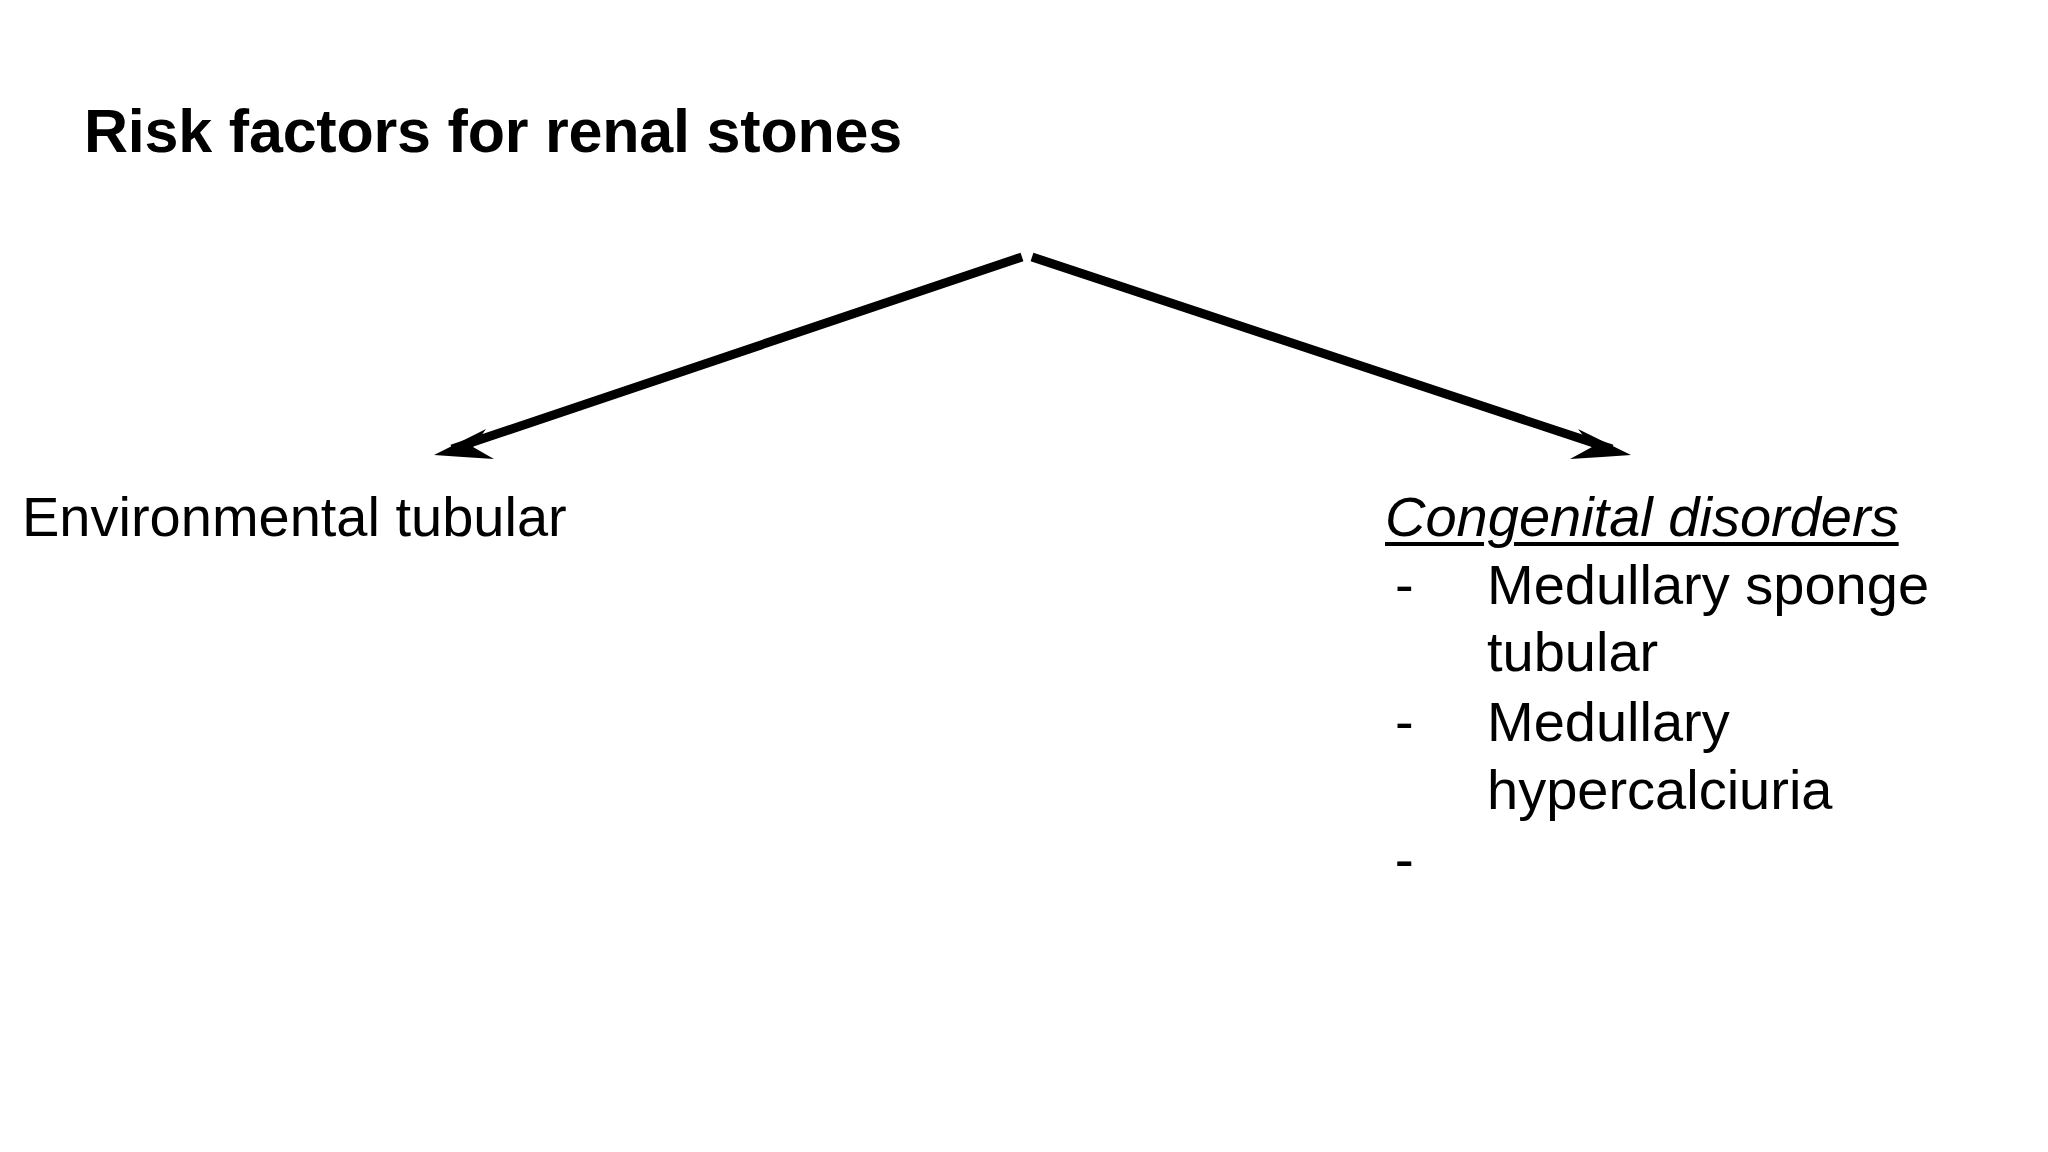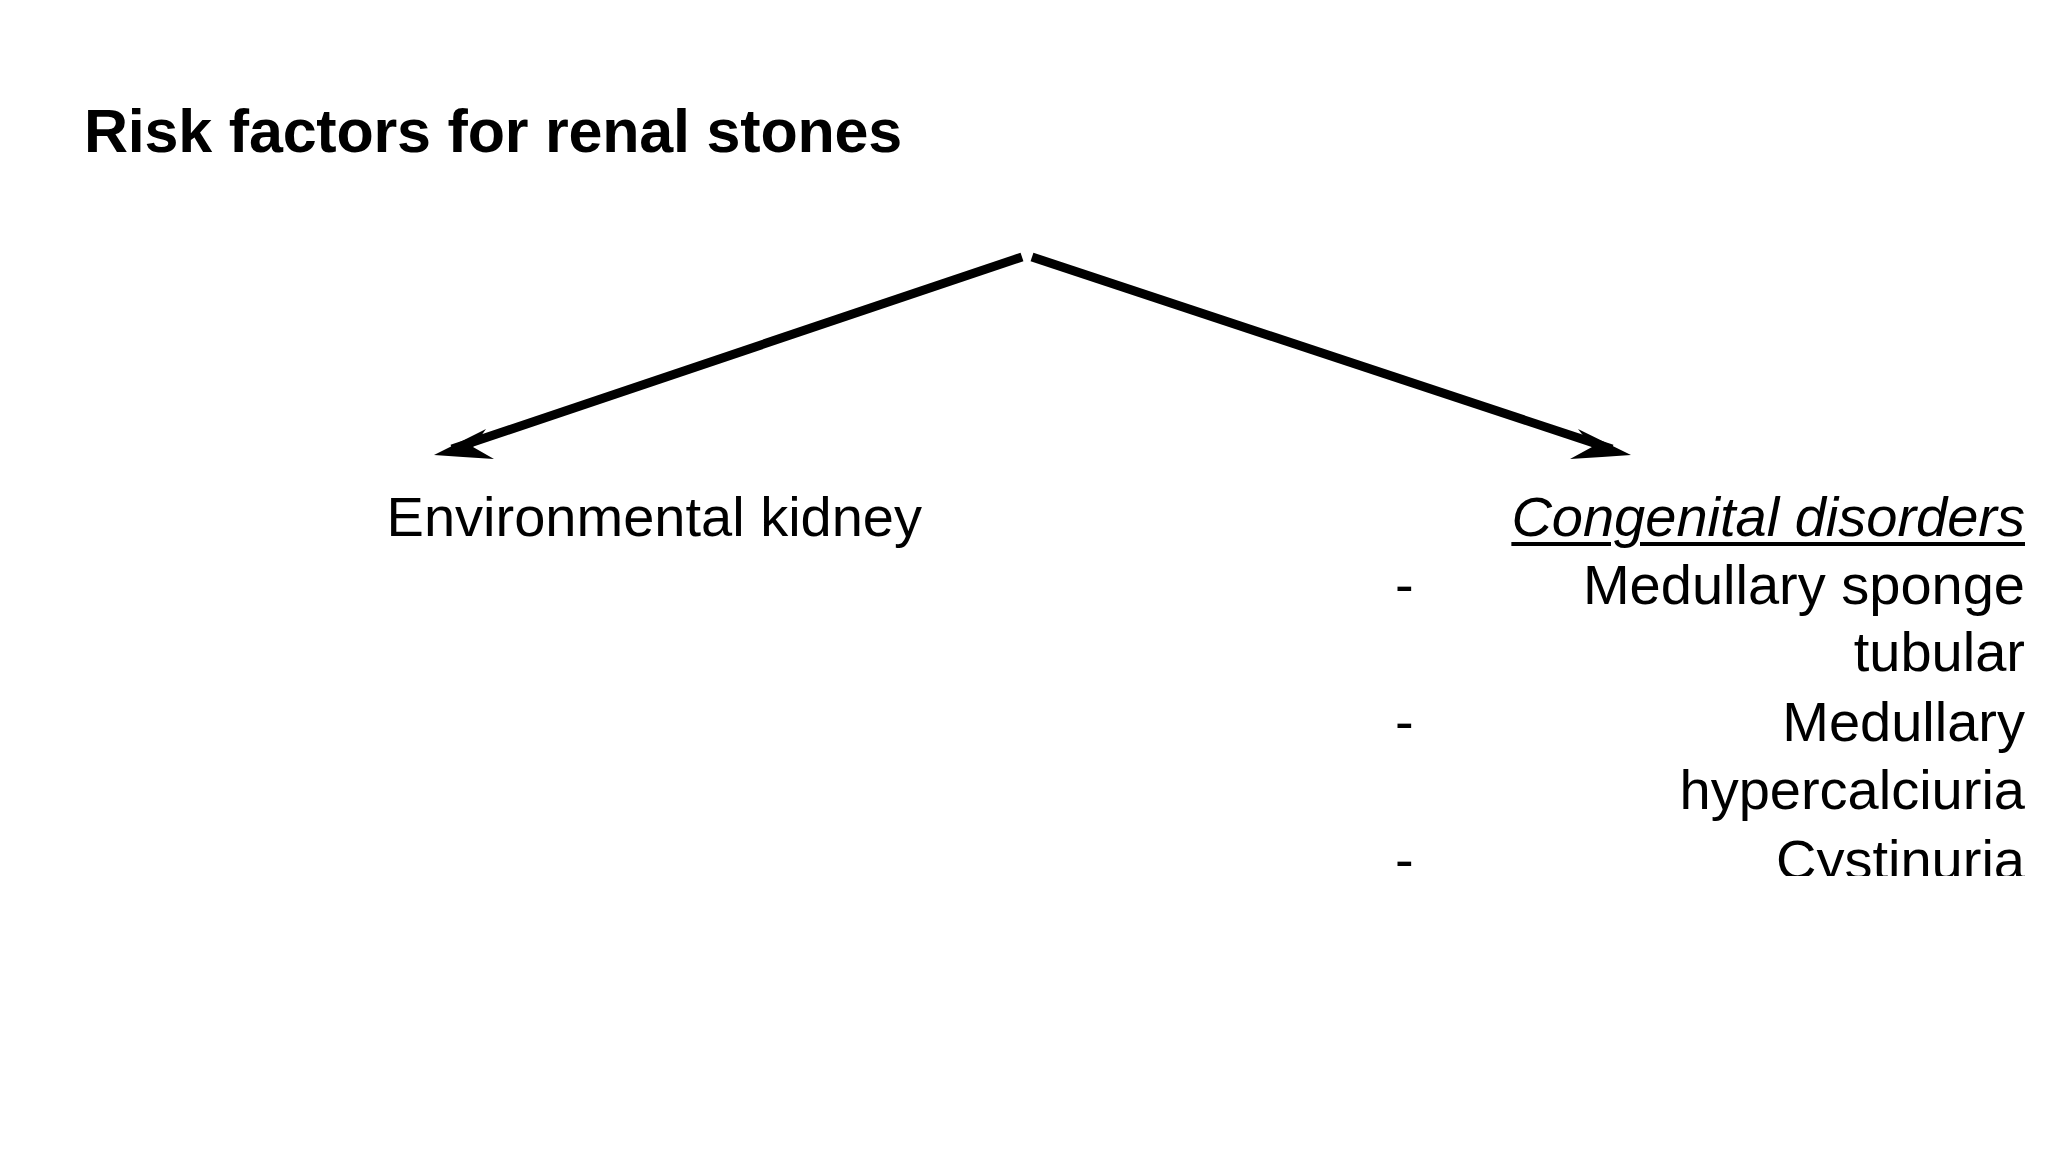--- a/index.html
+++ b/index.html
@@ -11,21 +11,20 @@
   body {
     font-family: "Liberation Sans", sans-serif;
     color: #000000;
   }
   #slide {
     position: relative;
     width: 2048px;
     height: 876px;
     background: #ffffff;
     overflow: hidden;
-    text-align: right;
   }
 
   
   #slide-title {
     position: absolute;
     left: 84px;
     top: 99px;
     font-size: 61px;
     font-weight: bold;
     line-height: 1.05;
@@ -106,38 +105,37 @@
       <path d="M 434 455 L 486 429 L 473 447 L 494 459 L 463 457 Z" fill="#000000"></path>
     </g>
 
     <g>
       <line x1="1032" y1="257" x2="1612" y2="449" stroke="#000000" stroke-width="9" stroke-linecap="butt"></line>
       <path d="M 1631 455 L 1578 429 L 1592 447 L 1570 459 L 1602 457 Z" fill="#000000"></path>
     </g>
   </svg>
 
   <div id="left-branch">
-    <div id="left-branch-heading">Environmental kidney</div>
+    <div id="left-branch-heading">Environmental tubular</div>
   </div>
 
   <div id="right-branch">
     <div id="right-branch-heading">Congenital disorders</div>
 
     <ul id="congenital-list">
       <li>
         <span class="bullet-dash">-</span>
         <span>Medullary sponge tubular</span>
       </li>
       <li>
         <span class="bullet-dash">-</span>
         <span>Medullary hypercalciuria</span>
       </li>
       <li>
         <span class="bullet-dash">-</span>
-        <span>Cystinuria</span>
       </li>
       <li>
         <span class="bullet-dash">-</span>
       </li>
     </ul>
   </div>
 
 </div>
 
 </body></html>

